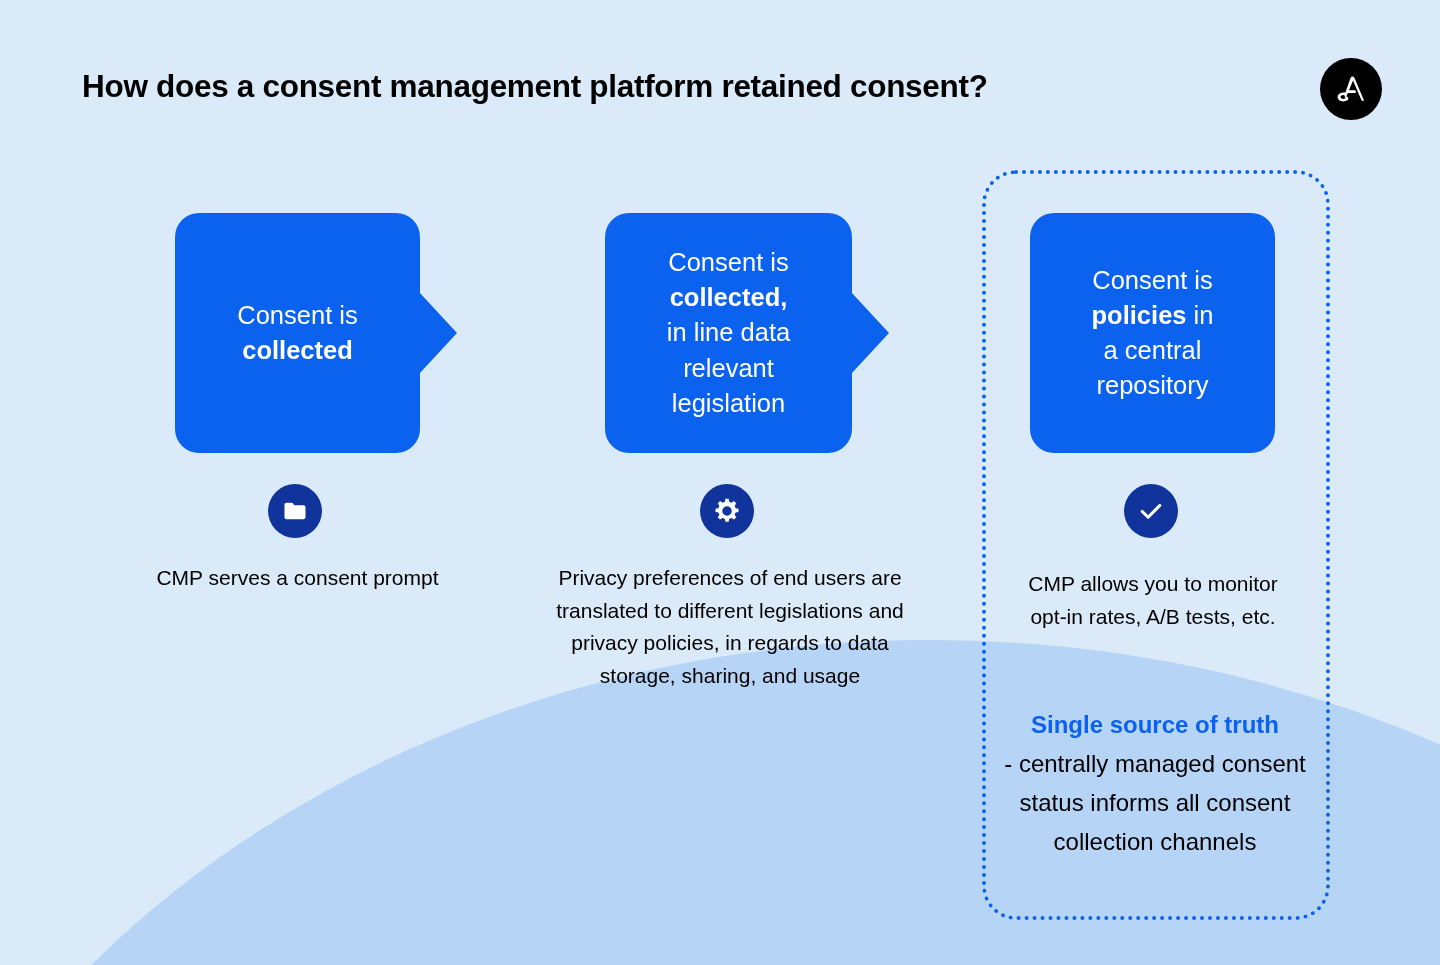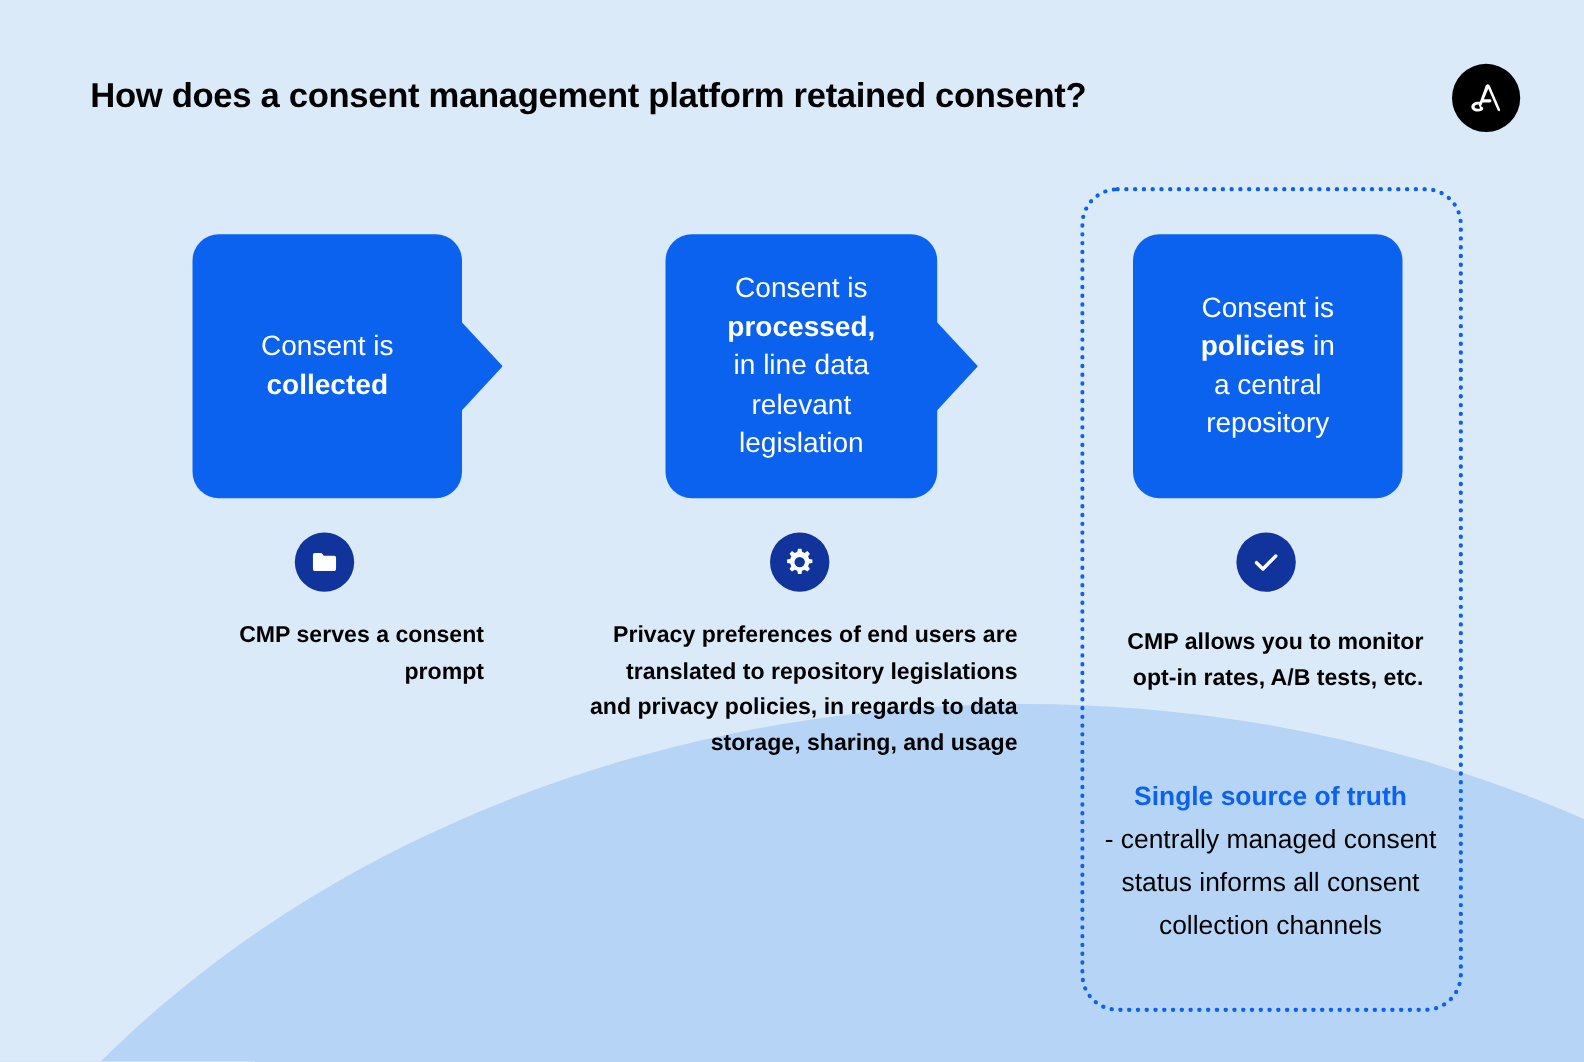--- a/index.html
+++ b/index.html
@@ -105,25 +105,24 @@
     display:flex; align-items:center; justify-content:center;
   }
   .icon-1 { left:268px; }
   .icon-2 { left:700px; }
   .icon-3 { left:1124px; }
   .icon-badge svg { display:block; }
 
   
   .body-copy {
     position:absolute;
-    text-align:right;
+    text-align:center;
     color:#000000;
     font-size:21px;
     line-height:1.55;
-    font-weight:bold;
   }
   .copy-1 { left:155px; top:562px; width:285px; }
   .copy-2 { left:535px; top:562px; width:390px; }
   .copy-3 { left:1012px; top:568px; width:282px; }
 
   .highlight-copy {
     position:absolute;
     left:1000px; top:706px;
     width:310px;
     text-align:center;
@@ -173,21 +172,21 @@
       </svg>
     </span>
   </div>
 
   <div class="body-copy copy-1">CMP serves a consent prompt</div>
 
   <div class="col col-2">
     <div class="card card-2">
       <div>
         <span class="ctext">Consent is</span>
-        <span class="ctext b">processed,</span>
+        <span class="ctext b">collected,</span>
         <span class="ctext">in line data</span>
         <span class="ctext">relevant</span>
         <span class="ctext">legislation</span>
       </div>
       <div class="card-arrow"></div>
     </div>
   </div>
 
   <div class="icon-badge icon-2">
     <span>
@@ -196,21 +195,21 @@
                  M10.7 2.2 L13.3 2.2 L13.7 4.5 L15.6 5.3 L17.6 4.0 L19.4 5.9
                  L18.1 7.8 L18.9 9.7 L21.2 10.1 L21.2 12.7 L18.9 13.1
                  L18.1 15.0 L19.4 17.0 L17.6 18.8 L15.6 17.5 L13.7 18.3
                  L13.3 20.6 L10.7 20.6 L10.3 18.3 L8.4 17.5 L6.4 18.8
                  L4.6 17.0 L5.9 15.0 L5.1 13.1 L2.8 12.7 L2.8 10.1
                  L5.1 9.7 L5.9 7.8 L4.6 5.9 L6.4 4.0 L8.4 5.3 L10.3 4.5 Z" fill="#ffffff" fill-rule="evenodd"></path>
       </svg>
     </span>
   </div>
 
-  <div class="body-copy copy-2">Privacy preferences of end users are translated to repository legislations and privacy policies, in regards to data storage, sharing, and usage</div>
+  <div class="body-copy copy-2">Privacy preferences of end users are translated to different legislations and privacy policies, in regards to data storage, sharing, and usage</div>
 
   <div class="col col-3">
     <div class="card card-3">
       <div>
         <span class="ctext">Consent is</span>
         <span class="ctext"><b>policies</b> <span>in</span></span>
         <span class="ctext">a central</span>
         <span class="ctext">repository</span>
       </div>
     </div>

